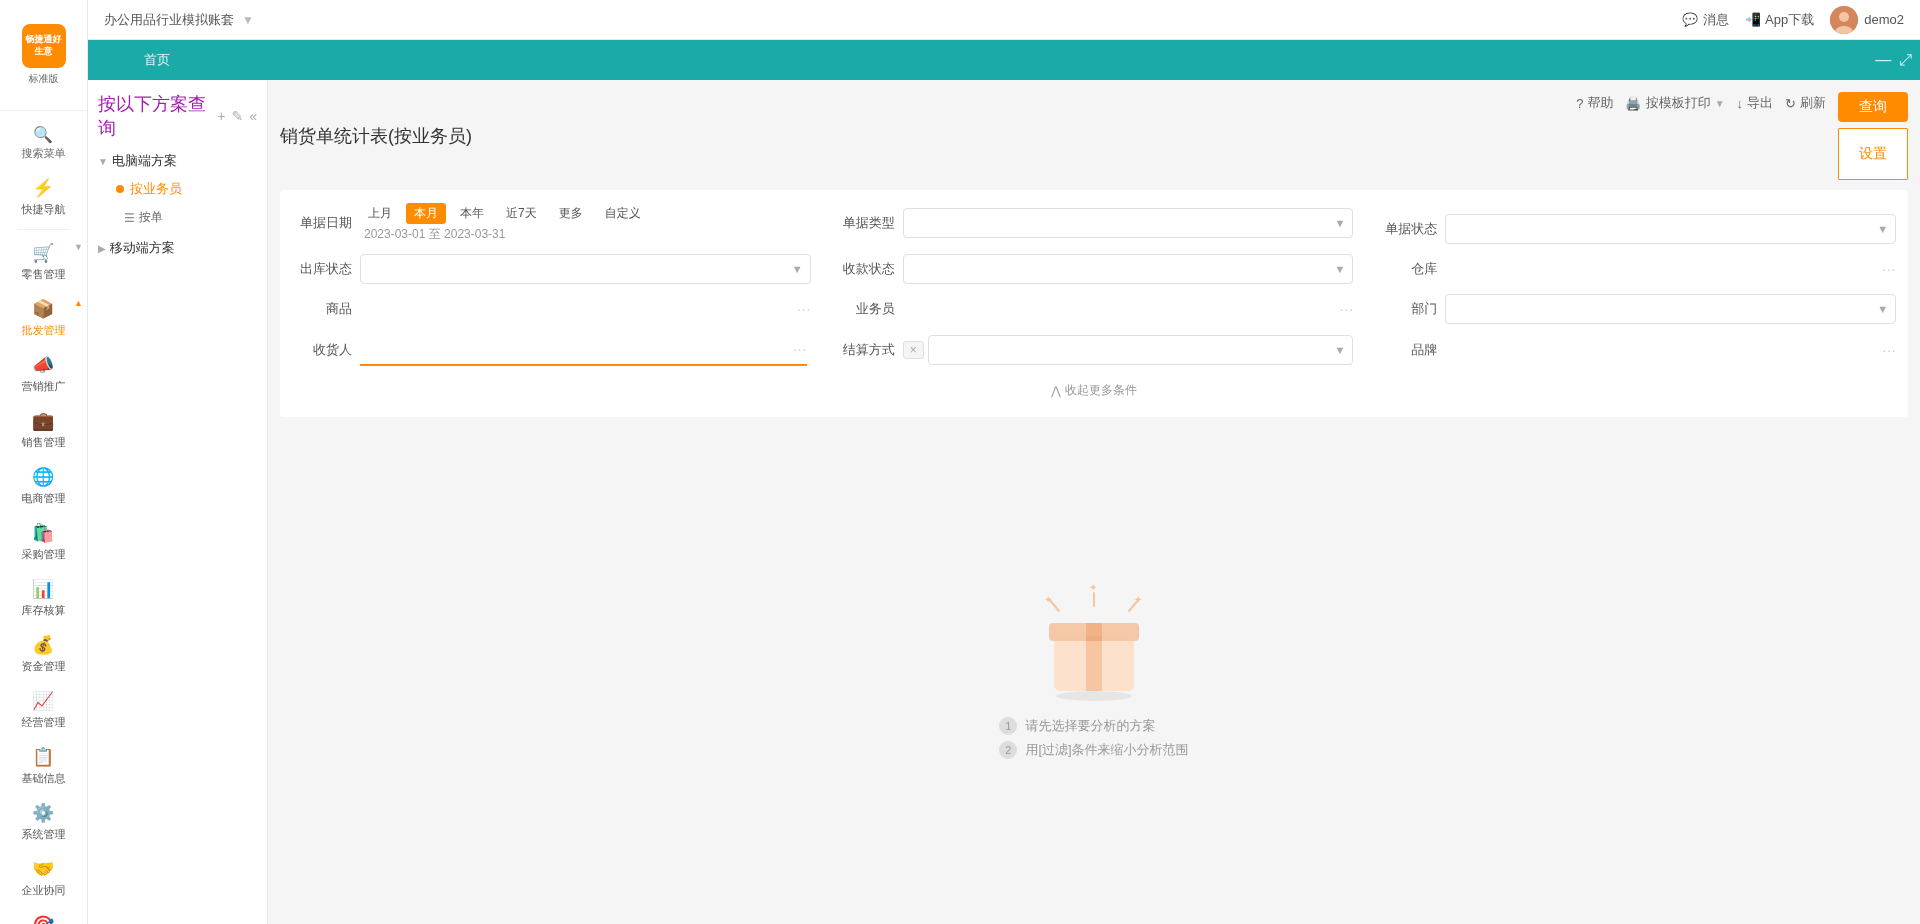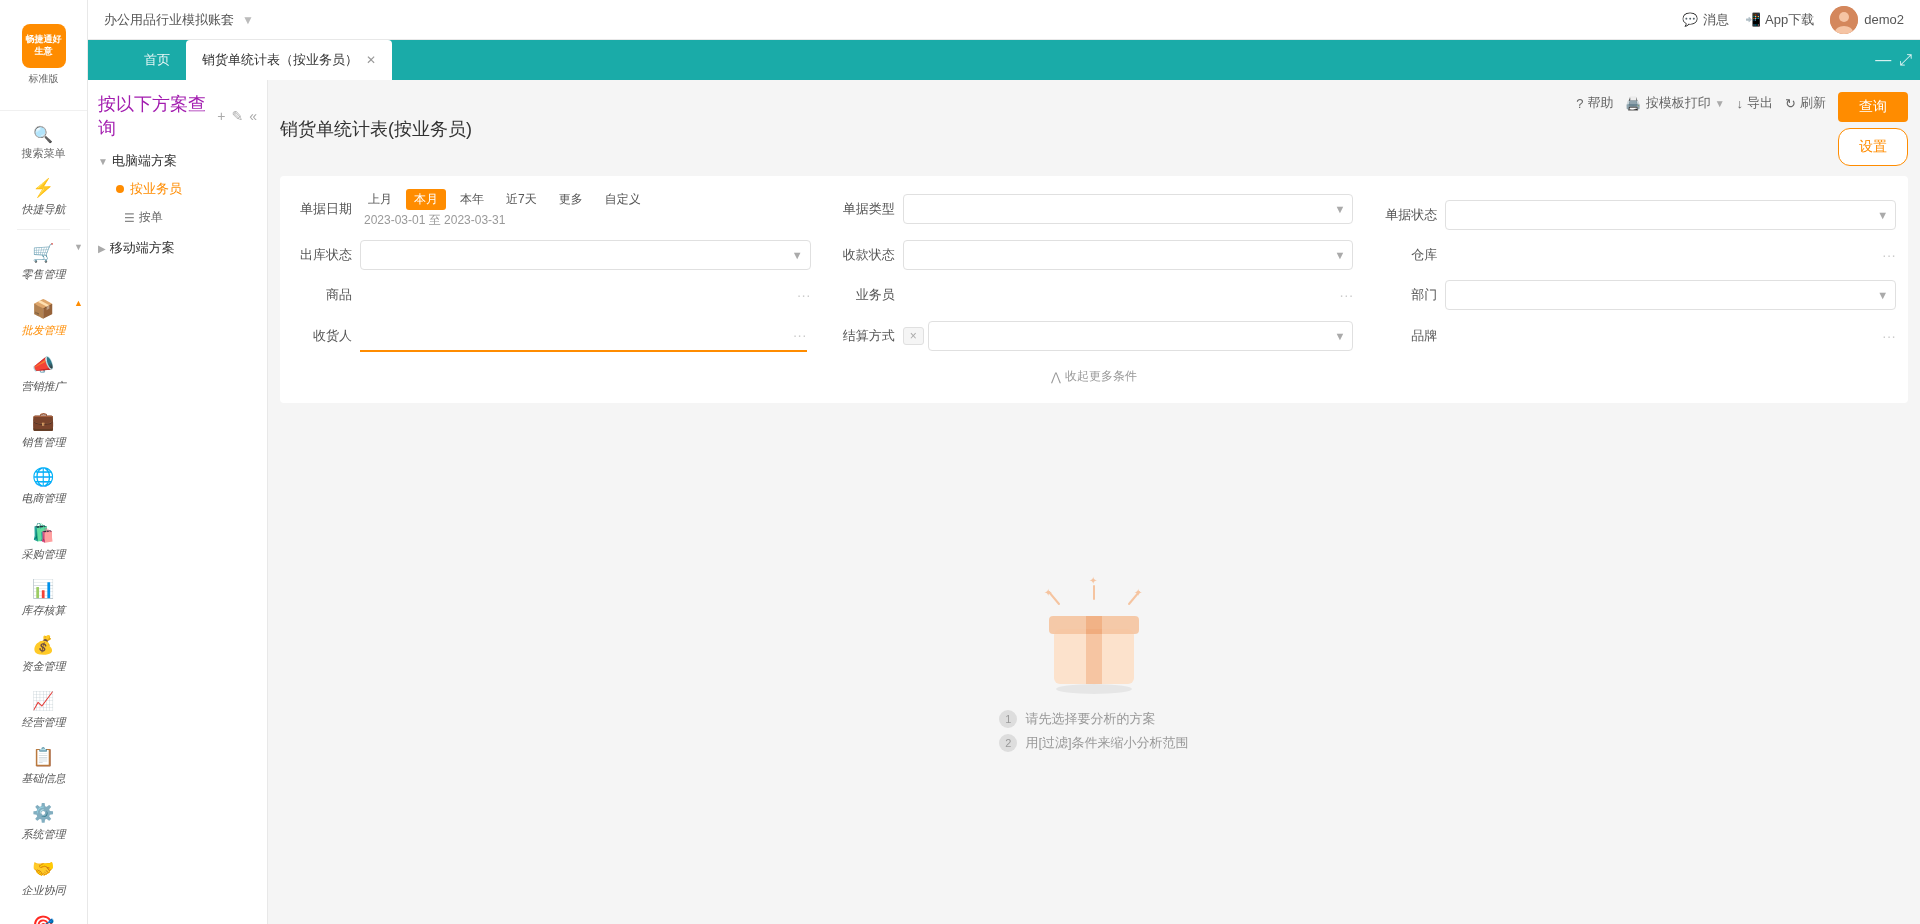--- a/index.html
+++ b/index.html
@@ -7,21 +7,21 @@
 
     
     .sidebar { width: 88px; background: #fff; border-right: 1px solid #e8e8e8; display: flex; flex-direction: column; align-items: center; flex-shrink: 0; overflow-y: auto; }
     .sidebar-logo { width: 100%; padding: 24px 6px; display: flex; flex-direction: column; align-items: center; background: #fff; border-bottom: 1px solid #f0f0f0; }
     .logo-icon { width: 44px; height: 44px; background: #ff8c00; border-radius: 8px; display: flex; align-items: center; justify-content: center; color: white; font-size: 10px; text-align: center; font-weight: bold; line-height: 1.2; }
     .logo-text { font-size: 10px; color: #666; margin-top: 4px; text-align: center; }
     .sidebar-nav { width: 100%; display: flex; flex-direction: column; align-items: center; padding: 4px 0; }
     .sidebar-search { width: 100%; padding: 8px 4px; display: flex; flex-direction: column; align-items: center; cursor: pointer; }
     .sidebar-search span { font-size: 11px; color: #666; margin-top: 2px; }
     .sidebar-item { width: 100%; padding: 8px 4px; display: flex; flex-direction: column; align-items: center; cursor: pointer; border-radius: 4px; position: relative; }
-    .sidebar-item .item-label { font-size: 11px; color: #555; margin-top: 3px; text-align: center; font-style: italic; }
+    .sidebar-item .item-label { font-size: 11px; color: #555; margin-top: 3px; text-align: center; }
     .sidebar-item .item-icon { font-size: 18px; color: #888; }
     .sidebar-item.active .item-label { color: #ff8c00; }
     .sidebar-item.active .item-icon { color: #ff8c00; }
     .sidebar-divider { width: 60%; height: 1px; background: #f0f0f0; margin: 4px 0; }
 
     
     .main { flex: 1; display: flex; flex-direction: column; overflow: hidden; }
 
     
     .top-header { height: 40px; background: #fff; border-bottom: 1px solid #e8e8e8; display: flex; align-items: center; justify-content: space-between; padding: 0 16px; flex-shrink: 0; }
@@ -62,21 +62,21 @@
     .mobile-group { margin-top: 4px; }
     .mobile-group-title { display: flex; align-items: center; padding: 4px 10px; font-size: 13px; color: #333; cursor: pointer; }
     .mobile-group-title .arrow { font-size: 10px; color: #aaa; margin-right: 4px; }
 
     
     .right-panel { flex: 1; display: flex; flex-direction: column; overflow: hidden; padding: 12px; gap: 10px; }
     .page-title-bar { display: flex; align-items: center; justify-content: space-between; }
     .page-title { font-size: 18px; color: #333; font-weight: 500; }
     .page-action-btn { display: flex; align-items: center; gap: 4px; font-size: 13px; color: #666; cursor: pointer; }
     .query-btn { background: #ff8c00; color: white; border: none; padding: 6px 20px; border-radius: 4px; font-size: 14px; cursor: pointer; font-family: Liberation Serif, serif; }
-    .setting-btn { background: white; color: #ff8c00; border: 1px solid #ff8c00; padding: 9px 20px; border-radius: 12px; font-size: 14px; cursor: pointer; }
+    .setting-btn { background: white; color: #ff8c00; border: 1px solid #ff8c00; padding: 16px 20px; border-radius: 1px; font-size: 14px; cursor: pointer; }
 
     
     .filter-form { background: #fff; border-radius: 4px; padding: 12px; }
     .filter-row { display: flex; align-items: center; margin-bottom: 10px; gap: 0; }
     .filter-row:last-child { margin-bottom: 0; }
     .filter-field { display: flex; align-items: center; flex: 1; min-width: 0; }
     .filter-label { font-size: 13px; color: #555; white-space: nowrap; margin-right: 8px; flex-shrink: 0; min-width: 60px; text-align: right; }
     .filter-input-wrap { flex: 1; position: relative; }
     .filter-select { width: 100%; height: 30px; border: 1px solid #e0e0e0; border-radius: 4px; padding: 0 24px 0 8px; font-size: 13px; color: #555; background: white; appearance: none; cursor: pointer; outline: none; }
     .select-arrow { position: absolute; right: 8px; top: 50%; transform: translateY(-50%); color: #aaa; font-size: 11px; pointer-events: none; }
@@ -207,24 +207,20 @@
         </div>
         <span style="font-size:13px; color:#555;">demo2</span>
       </div>
     </div>
   </div>
 
   <div class="tab-bar">
     <div class="tab-item home">
       <span>首页</span>
     </div>
-    <div class="tab-item active">
-      <span>销货单统计表（按业务员）</span>
-      <span class="tab-close">✕</span>
-    </div>
     <div class="tab-bar-actions">
       <button class="tab-action-btn">—</button>
       <button class="tab-action-btn">⤢</button>
     </div>
   </div>
 
   <div class="content-area">
 
     <div class="left-panel">
       <div class="left-panel-header">

